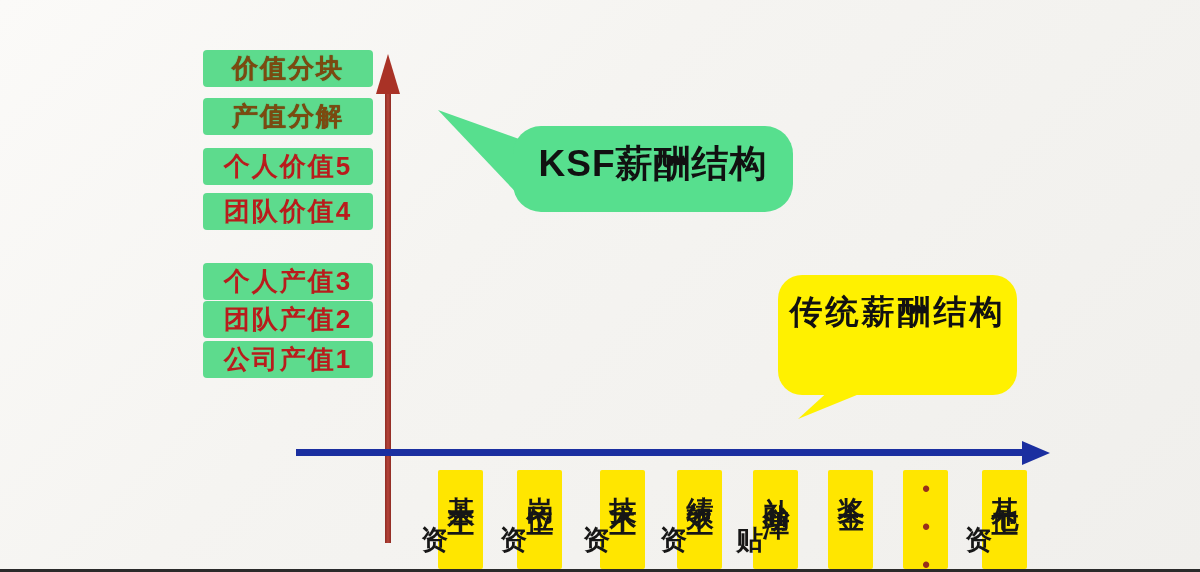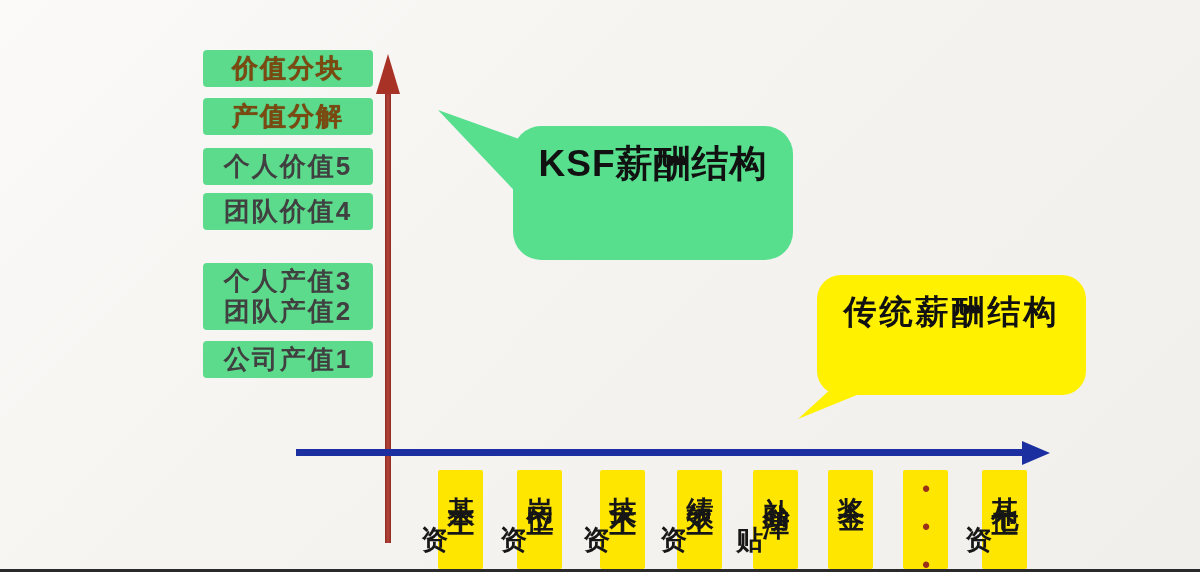--- a/index.html
+++ b/index.html
@@ -17,21 +17,21 @@
     width: 170px;
     height: 37px;
     background: #5DDB8D;
     border-radius: 4px;
     display: flex;
     align-items: center;
     justify-content: center;
     font-size: 26px;
     font-weight: bold;
     letter-spacing: 2px;
-    color: #404040;
+    color: #b91c1c;
     white-space: nowrap;
   }
   .y-label.brown { color: #7C4A10; text-shadow: 0 0 1px #5a3408; }
 
   
   .v-axis-shaft {
     position: absolute;
     left: 385px; top: 92px;
     width: 6px; height: 451px;
     background: linear-gradient(to right, #8F2B22, #B5443A, #8F2B22);
@@ -63,30 +63,30 @@
   .bubble {
     position: absolute;
     display: flex;
     justify-content: center;
     font-weight: bold;
     color: #111;
     white-space: nowrap;
   }
   .bubble.ksf {
     left: 513px; top: 126px;
-    width: 280px; height: 134px;
+    width: 280px; height: 86px;
     background: #57DF8E;
     border-radius: 28px;
     font-size: 37px;
     padding-top: 13px;
     letter-spacing: 1px;
   }
   .bubble.trad {
-    left: 817px; top: 275px;
-    width: 269px; height: 120px;
+    left: 778px; top: 275px;
+    width: 239px; height: 120px;
     background: #FFF100;
     border-radius: 24px;
     font-size: 33px;
     padding-top: 15px;
     letter-spacing: 3px;
   }
   .tail-svg { position: absolute; pointer-events: none; }
 
   
   .x-label {
@@ -132,21 +132,21 @@
   }
 </style>
 </head>
 <body>
 
 <div class="y-label brown" style="top:50px">价值分块</div>
 <div class="y-label brown" style="top:98px">产值分解</div>
 <div class="y-label" style="top:148px">个人价值5</div>
 <div class="y-label" style="top:193px">团队价值4</div>
 <div class="y-label" style="top:263px">个人产值3</div>
-<div class="y-label" style="top:293px">团队产值2</div>
+<div class="y-label" style="top:301px">团队产值2</div>
 <div class="y-label" style="top:341px">公司产值1</div>
 
 <div class="v-axis-shaft"></div>
 <div class="v-axis-head"></div>
 <div class="h-axis-shaft"></div>
 <div class="h-axis-head"></div>
 
 <svg class="tail-svg" style="left:432px;top:103px" width="104" height="108" viewBox="0 0 104 108">
   <polygon points="6,7 98,40 94,100" fill="#57DF8E"></polygon>
 </svg>

